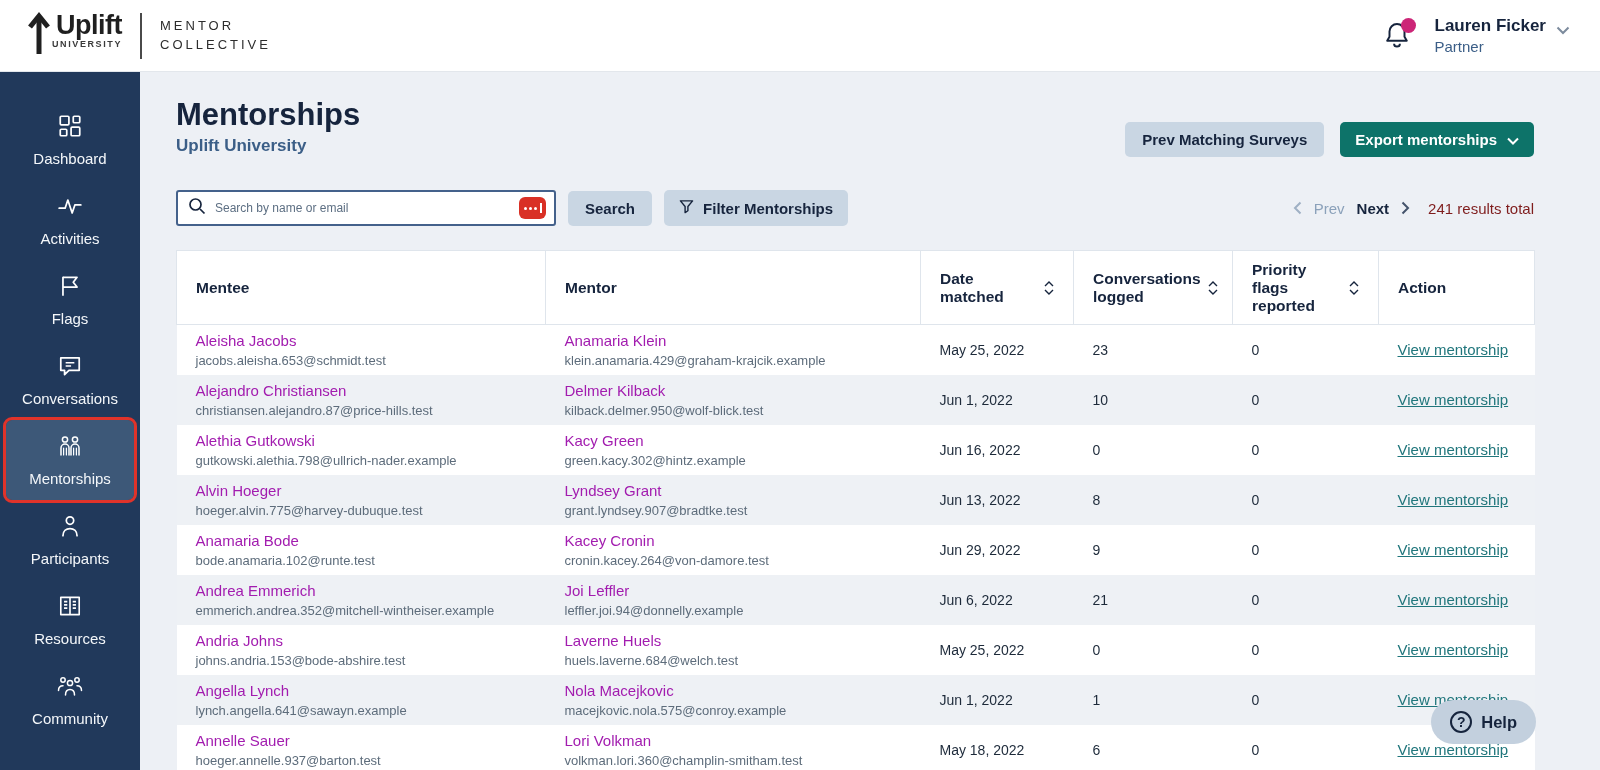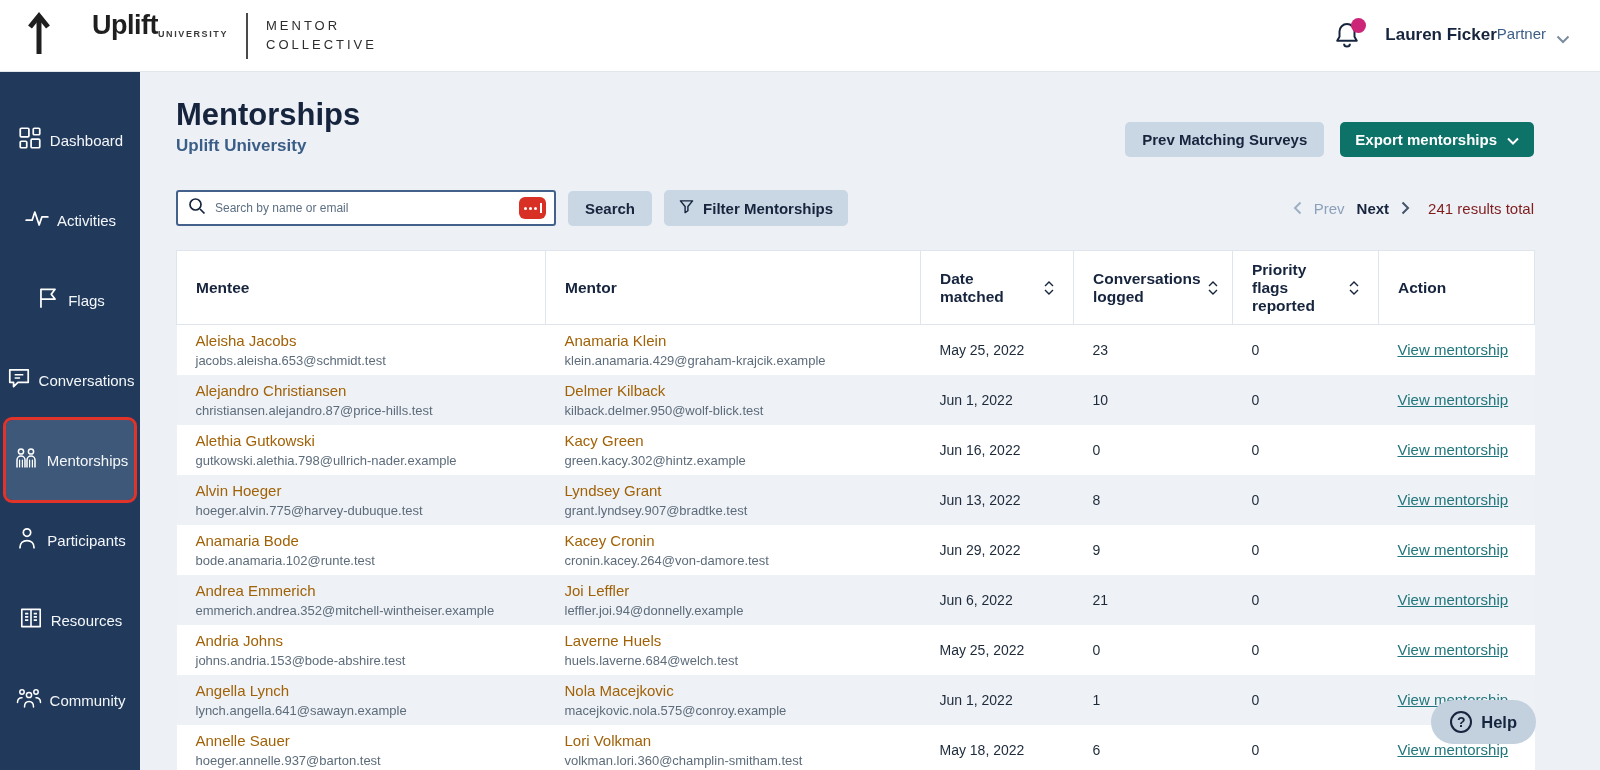--- a/index.html
+++ b/index.html
@@ -2,37 +2,37 @@
 <html><head>
 <meta charset="utf-8">
 <style>
   * { margin:0; padding:0; box-sizing:border-box; }
   html,body { width:1600px; height:770px; overflow:hidden; font-family:"Liberation Sans", sans-serif; background:#edf0f5; }
 
   
   .topbar { position:fixed; top:0; left:0; width:1600px; height:72px; background:#ffffff; display:flex; align-items:center; justify-content:space-between; padding:0 30px 0 28px; border-bottom:1px solid #e3e7ec; z-index:20; }
   .logo { display:flex; align-items:center; gap:14px; }
   .logo-uplift { display:flex; align-items:flex-start; gap:2px; }
-  .uplift-text { display:flex; align-items:flex-end; line-height:1;margin-left:40px; }
+  .uplift-text { display:flex; flex-direction:column; align-items:flex-end; line-height:1; }
   .uplift-word { font-size:27px; font-weight:bold; color:#1f1f1f; letter-spacing:-0.5px; }
   .university { font-size:9px; letter-spacing:1.6px; color:#3a3a3a; font-weight:bold; margin-top:1px; }
   .logo-divider { width:2px; height:46px; background:#4a4a4a; margin:0 4px; }
   .mentor-collective { font-size:13px; letter-spacing:3px; color:#2d2d2d; line-height:1.45; font-weight:500; }
   .user-area { display:flex; align-items:center; gap:22px; }
   .bell-wrap { position:relative; width:30px; height:32px; cursor:pointer; }
   .bell-badge { position:absolute; top:-2px; right:-3px; width:15px; height:15px; border-radius:50%; background:#cc2577; }
   .user-block { display:flex; align-items:flex-start; gap:10px; }
-  .user-text { display:flex; flex-direction:row; }
+  .user-text { display:flex; flex-direction:column; }
   .user-name { font-size:17px; font-weight:bold; color:#16243d; line-height:1.3; }
   .user-role { font-size:15px; color:#3b5e87; font-weight:500; line-height:1.3; }
   .user-chevron { margin-top:6px; }
 
   
   .sidebar { position:fixed; top:72px; left:0; bottom:0; width:140px; background:#21395b; padding-top:28px; display:flex; flex-direction:column; z-index:15; }
-  .side-item { height:80px; display:flex; align-items:center; justify-content:center; gap:7px; color:#f4f7fa; cursor:pointer; }
+  .side-item { height:80px; display:flex; flex-direction:column; align-items:center; justify-content:center; gap:7px; color:#f4f7fa; cursor:pointer; }
   .side-item .label { font-size:15px; }
   .side-item.active { margin:0 6px; background:#3d5878; border-radius:6px; outline:3px solid #e0332a; }
 
   
   .main { position:absolute; top:72px; left:140px; width:1460px; padding:24px 66px 0 36px; }
   .page-head { display:flex; justify-content:space-between; align-items:flex-start; }
   .page-title { font-size:31px; font-weight:bold; color:#16243d; line-height:38px; }
   .page-subtitle { font-size:17px; font-weight:bold; color:#3b5e87; line-height:24px; }
   .head-actions { display:flex; gap:16px; margin-top:26px; }
   .btn { border:none; border-radius:5px; font-family:"Liberation Sans",sans-serif; font-size:15px; font-weight:bold; cursor:pointer; display:inline-flex; align-items:center; justify-content:center; }
@@ -55,21 +55,21 @@
   .pg-chev { display:flex; align-items:center; }
 
   
   table { margin-top:24px; width:1358px; border-collapse:collapse; table-layout:fixed; }
   thead th { background:#ffffff; border:1px solid #dfe5ec; height:74px; padding:0 19px; text-align:left; vertical-align:middle; font-size:15.5px; font-weight:bold; color:#16243d; }
   .th-inner { display:flex; align-items:center; gap:7px; }
   .sort-icon { display:flex; flex-direction:column; gap:2px; flex:0 0 auto; cursor:pointer; }
   tbody tr:nth-child(odd) { background:#ffffff; }
   tbody tr:nth-child(even) { background:#eef1f5; }
   tbody td { height:49px; padding:6px 19px; vertical-align:middle; }
-  .cell-name { font-size:15px; color:#a16207; font-weight:500; cursor:pointer; line-height:1.3; }
+  .cell-name { font-size:15px; color:#a21caf; font-weight:500; cursor:pointer; line-height:1.3; }
   .cell-email { font-size:13px; color:#5d6c7b; line-height:1.35; margin-top:1px; }
   .cell-plain { font-size:14px; color:#1d2a3a; }
   .view-link { font-size:15px; color:#20767c; font-weight:500; text-decoration:underline; cursor:pointer; }
 
   
   .help-pill { position:fixed; right:64px; bottom:26px; height:44px; padding:16px 19px; background:#c3d0de; border-radius:22px; display:flex; align-items:center; gap:9px; cursor:pointer; z-index:30; }
   .q-circle { width:22px; height:22px; border:2.5px solid #16243d; border-radius:50%; display:flex; align-items:center; justify-content:center; font-size:14px; font-weight:bold; color:#16243d; }
   .q-circle::before { content:"?"; }
   .help-label { font-size:16.5px; font-weight:bold; color:#16243d; }
 </style>

